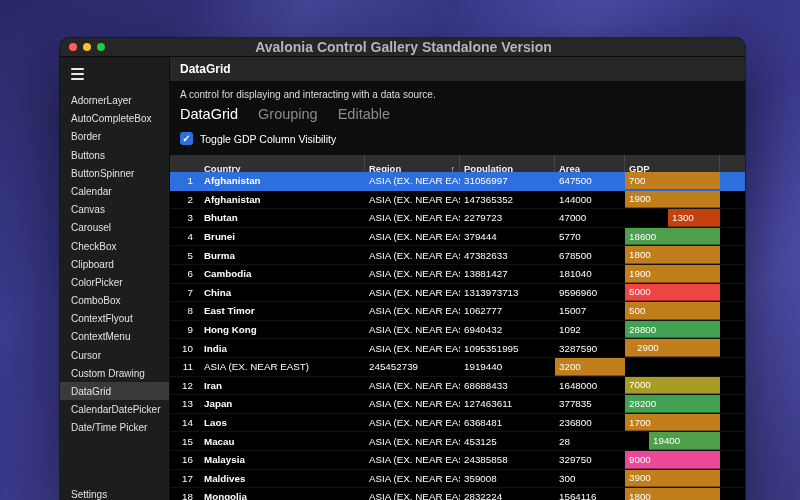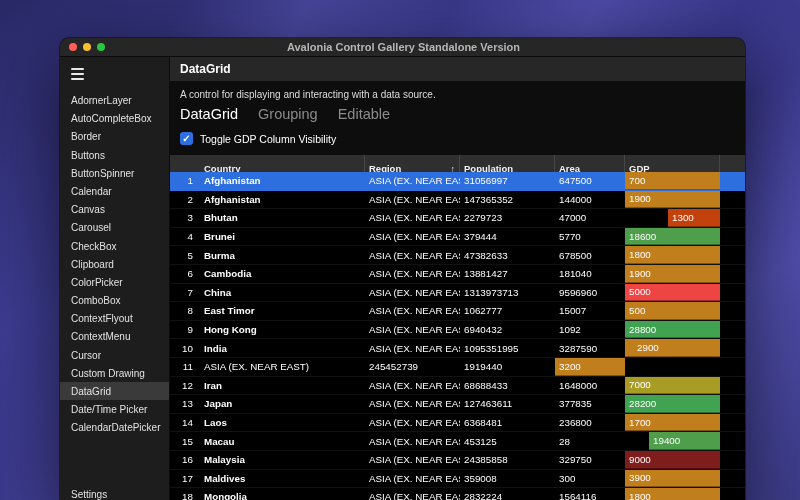--- a/index.html
+++ b/index.html
@@ -22,21 +22,21 @@
 
   .titlebar {
     height: 19px; flex: 0 0 19px; background: #262626;
     display: flex; align-items: center; position: relative;
     border-bottom: 1px solid #0a0a0a;
   }
   .traffic { display: flex; gap: 6px; padding-left: 9px; z-index: 2; }
   .light { width: 8px; height: 8px; border-radius: 50%; display: inline-block; cursor: default; }
   .title-text {
     position: absolute; left: 2px; right: 0; text-align: center;
-    font-size: 11px; font-weight: bold; color: #b5b5b5;
+    font-size: 14px; font-weight: bold; color: #b5b5b5;
   }
 
   .window-body { flex: 1; display: flex; min-height: 0; }
 
   .sidebar {
     width: 110px; flex: 0 0 110px; background: #1d1d1d;
     display: flex; flex-direction: column; padding-top: 5px;
     border-right: 1px solid #0c0c0c;
   }
   .hamburger { padding: 6px 11px 8px; }
@@ -120,22 +120,22 @@
           <div class="nav-item">Carousel</div>
           <div class="nav-item">CheckBox</div>
           <div class="nav-item">Clipboard</div>
           <div class="nav-item">ColorPicker</div>
           <div class="nav-item">ComboBox</div>
           <div class="nav-item">ContextFlyout</div>
           <div class="nav-item">ContextMenu</div>
           <div class="nav-item">Cursor</div>
           <div class="nav-item">Custom Drawing</div>
           <div class="nav-item selected">DataGrid</div>
+          <div class="nav-item">CalendarDatePicker</div>
           <div class="nav-item">Date/Time Picker</div>
-          <div class="nav-item">CalendarDatePicker</div>
         </div>
       <div class="settings-item">Settings</div>
     </div>
 
     <div class="main">
       <div class="page-header">DataGrid</div>
       <div class="description">A control for displaying and interacting with a data source.</div>
       <div class="tabs">
           <div class="tab selected">DataGrid</div>
           <div class="tab">Grouping</div>
@@ -296,21 +296,21 @@
               <div class="cell cell-area">28</div>
               <div class="cell cell-gdp" style="background: rgb(78, 158, 75); margin-left: 24px;">19400</div>
               <div class="cell"></div>
             </div>
             <div class="row">
               <div class="cell cell-num">16</div>
               <div class="cell cell-country">Malaysia</div>
               <div class="cell cell-region">ASIA (EX. NEAR EAST)</div>
               <div class="cell cell-population">24385858</div>
               <div class="cell cell-area">329750</div>
-              <div class="cell cell-gdp" style="background: #7f1d1d;">9000</div>
+              <div class="cell cell-gdp" style="background: #ec4899;">9000</div>
               <div class="cell"></div>
             </div>
             <div class="row">
               <div class="cell cell-num">17</div>
               <div class="cell cell-country">Maldives</div>
               <div class="cell cell-region">ASIA (EX. NEAR EAST)</div>
               <div class="cell cell-population">359008</div>
               <div class="cell cell-area">300</div>
               <div class="cell cell-gdp" style="background: rgb(193, 126, 28);">3900</div>
               <div class="cell"></div>

